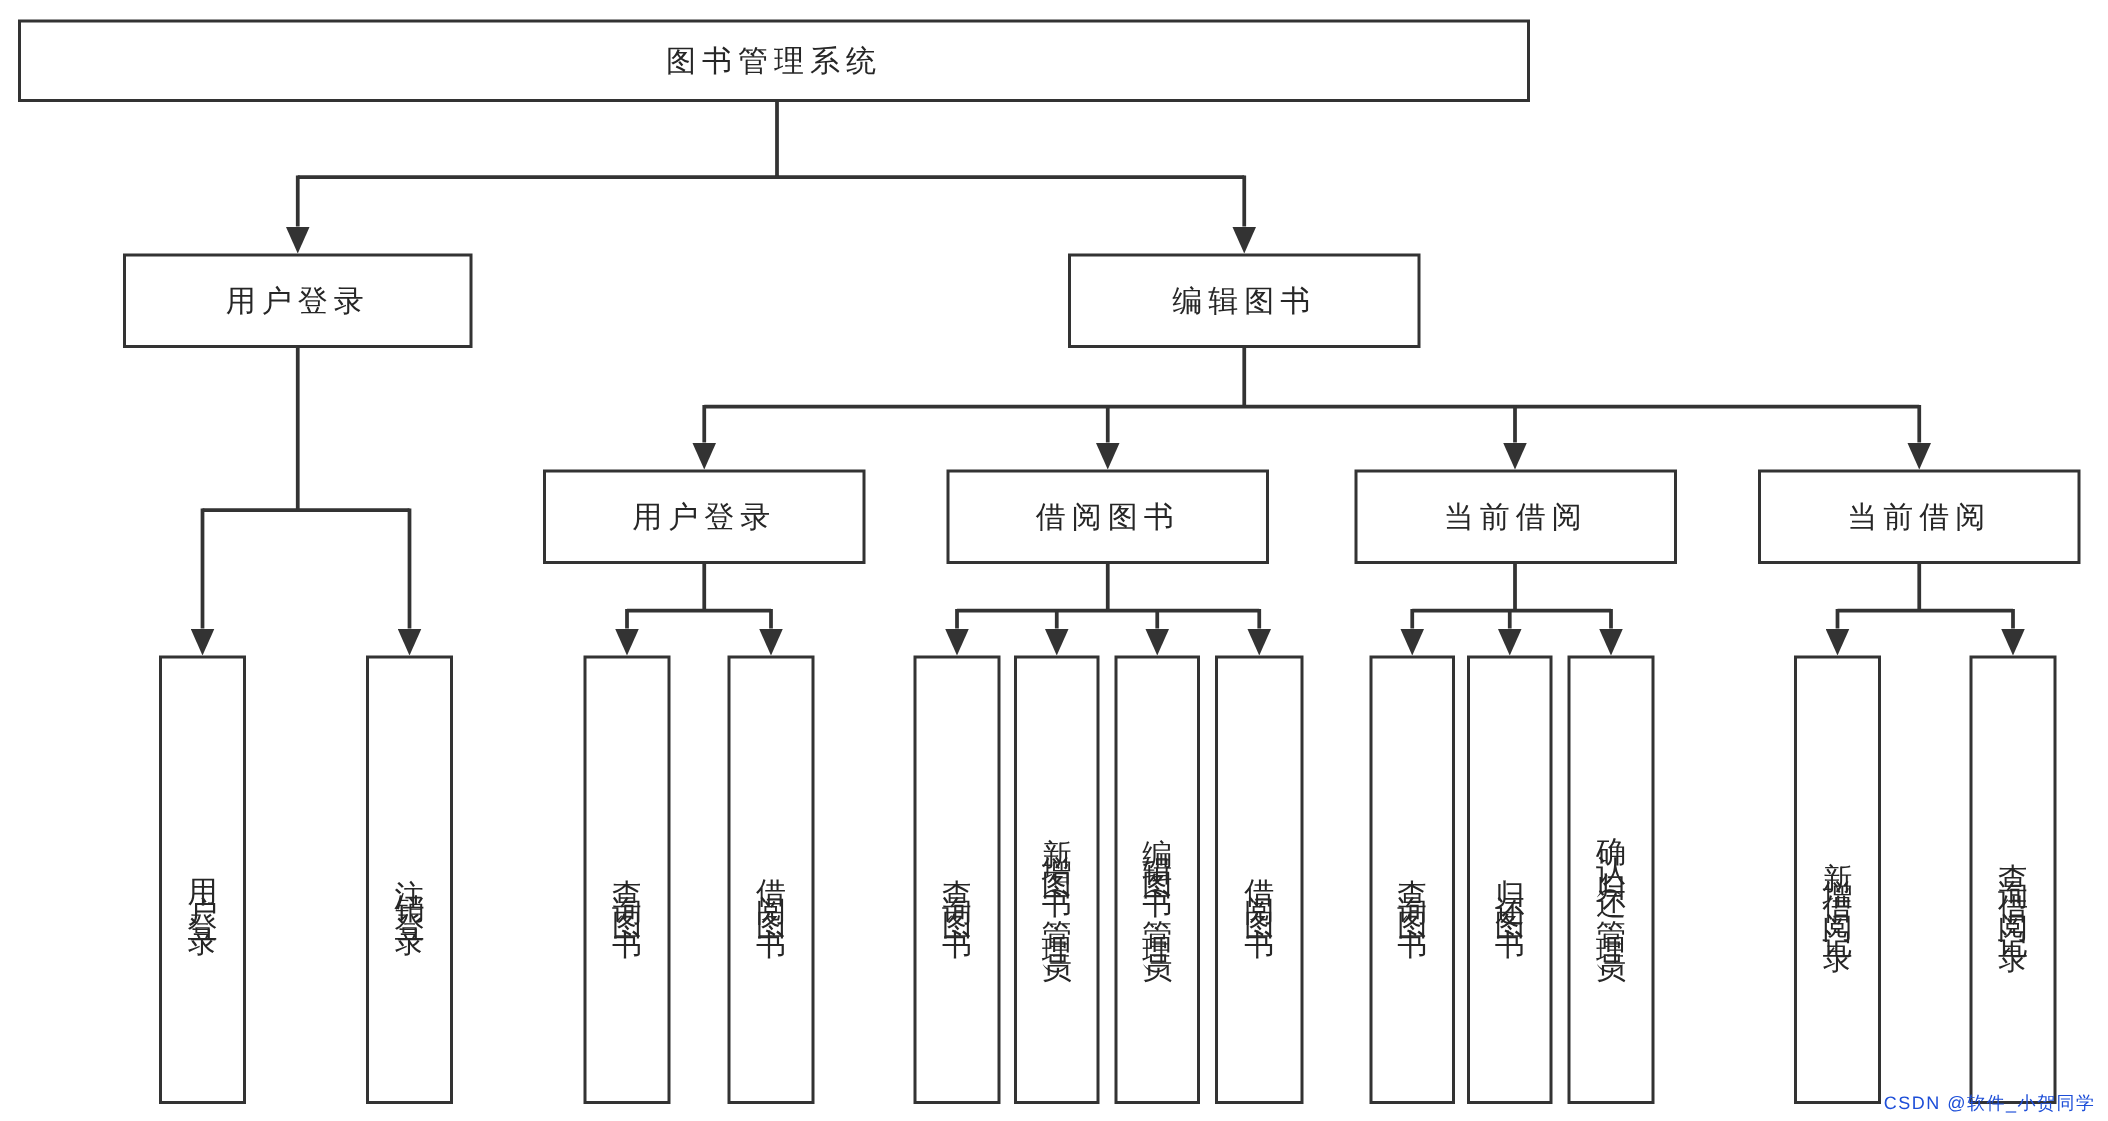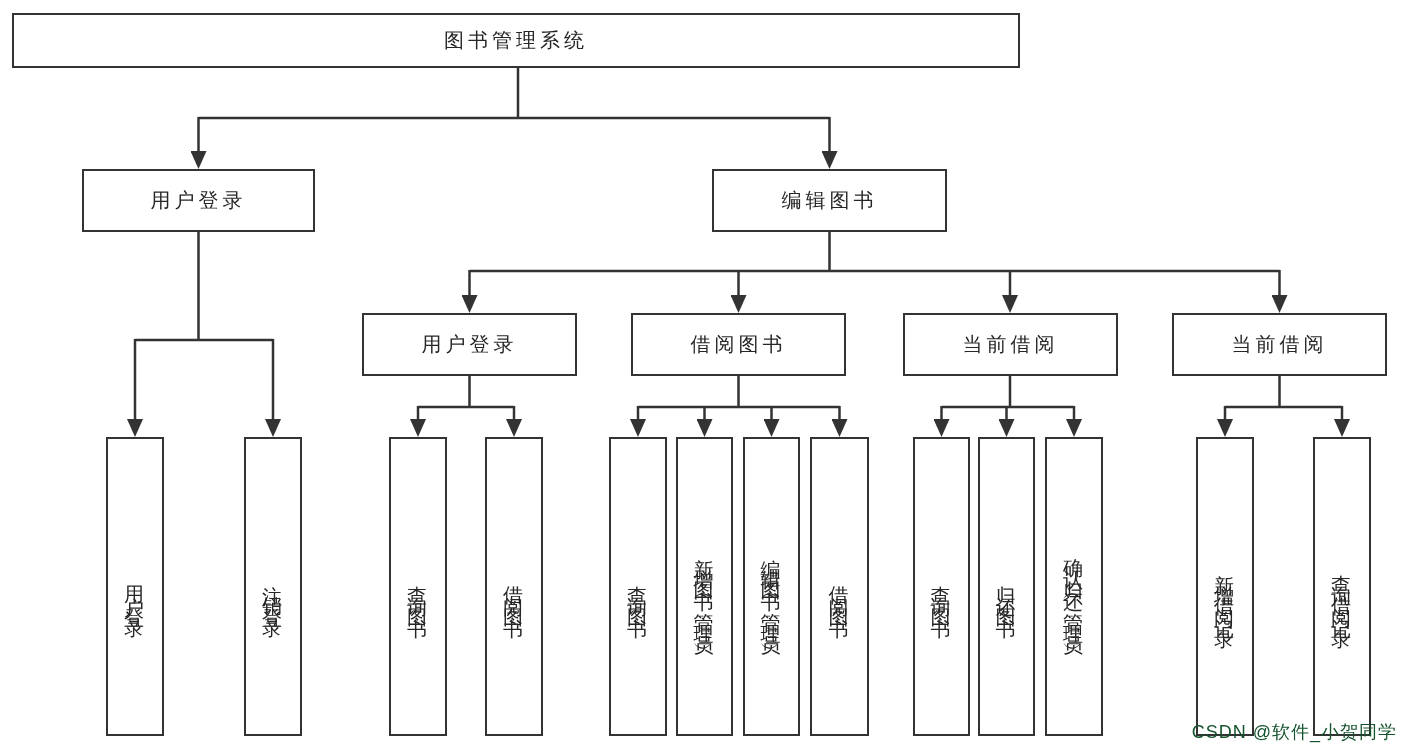--- a/index.html
+++ b/index.html
@@ -53,22 +53,22 @@
     text-orientation: mixed;
     font-size: 20px;
     letter-spacing: 11px;
     margin-top: 11px; 
     white-space: nowrap;
   }
   .watermark {
     position: absolute;
     right: 8px;
     bottom: 3px;
-    font-size: 18px;
-    color: #14532d;
+    font-size: 12px;
+    color: #1d4ed8;
     letter-spacing: 1px;
     white-space: nowrap;
     z-index: 5;
   }
 </style>
 </head>
 <body>
 
 <div class="canvas">
 

